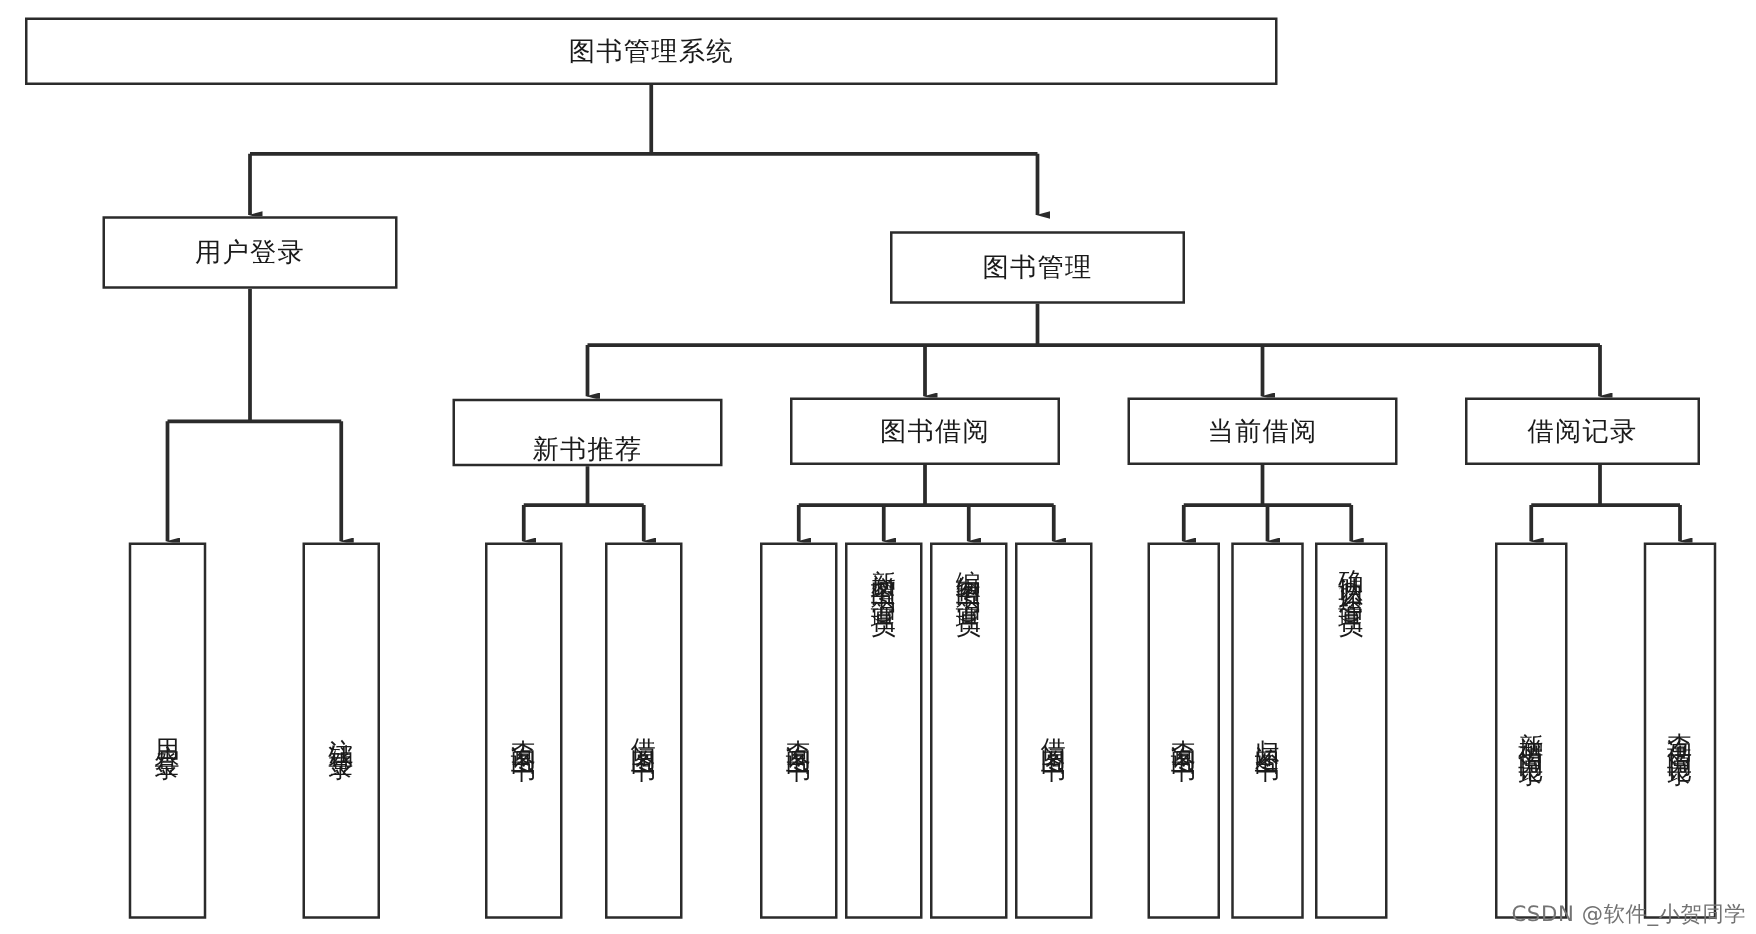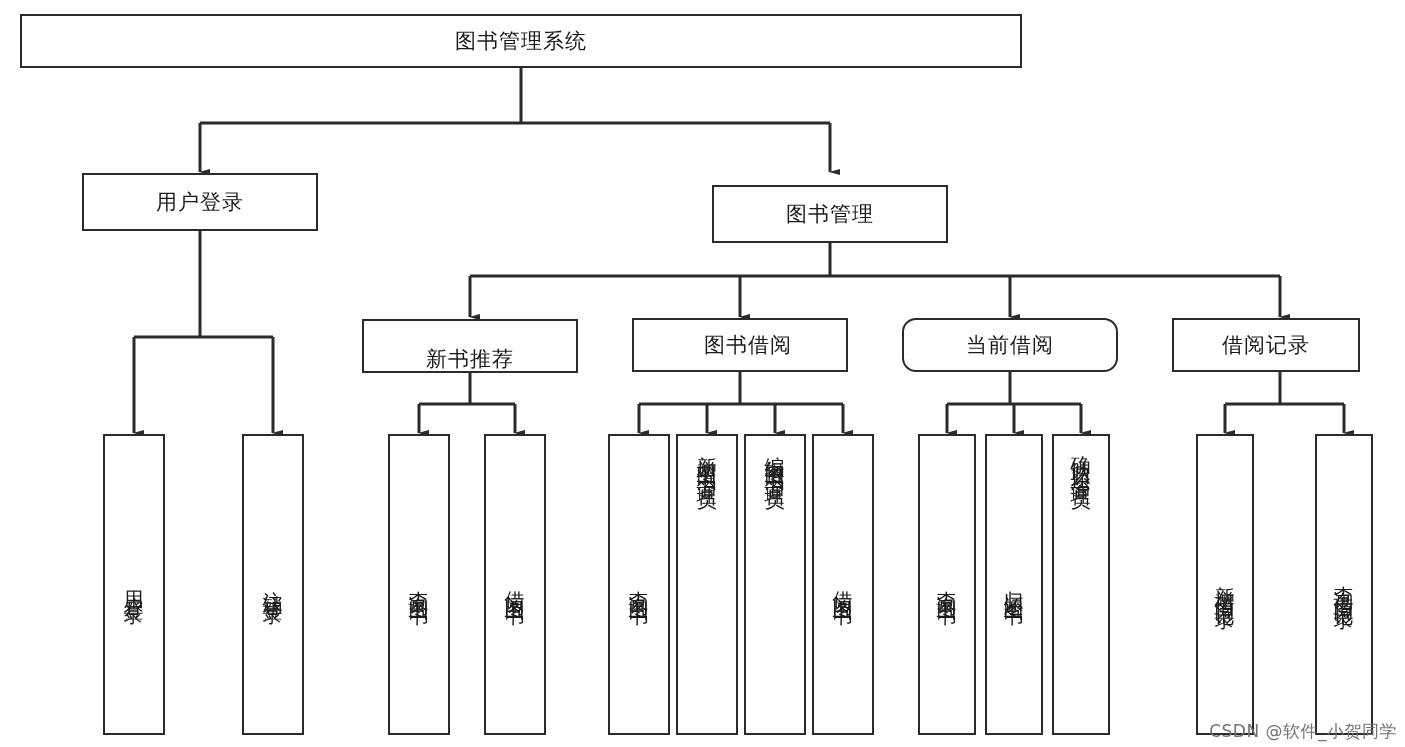--- a/index.html
+++ b/index.html
@@ -128,21 +128,21 @@
       </div>
       <div class="node " style="left: 712px; top: 173px; width: 236px; height: 58px; margin-top: 12px;">
         <span class="node-label">图书管理</span>
       </div>
       <div class="node " style="left: 362px; top: 319px; width: 216px; height: 54px; align-items: flex-end;">
         <span class="node-label">新书推荐</span>
       </div>
       <div class="node " style="left: 632px; top: 318px; width: 216px; height: 54px; padding-left: 16px;">
         <span class="node-label">图书借阅</span>
       </div>
-      <div class="node " style="left: 902px; top: 318px; width: 216px; height: 54px; border-radius: 14px;">
+      <div class="node " style="left: 902px; top: 318px; width: 216px; height: 54px;">
         <span class="node-label">当前借阅</span>
       </div>
       <div class="node " style="left: 1172px; top: 318px; width: 188px; height: 54px;">
         <span class="node-label">借阅记录</span>
       </div>
       <div class="node leaf centered" style="left: 103px; top: 434px; width: 62px; height: 301px;">
         <span class="node-label">用户登录</span>
       </div>
       <div class="node leaf centered" style="left: 242px; top: 434px; width: 62px; height: 301px;">
         <span class="node-label">注销登录</span>

